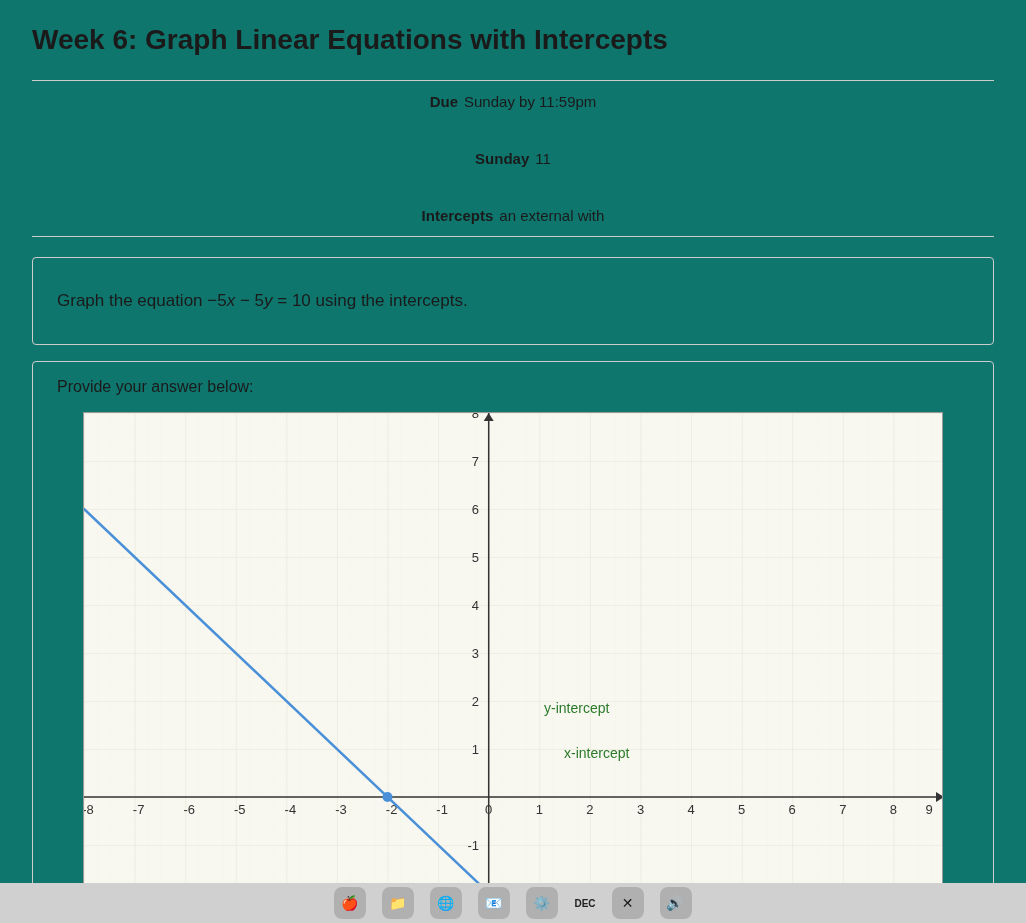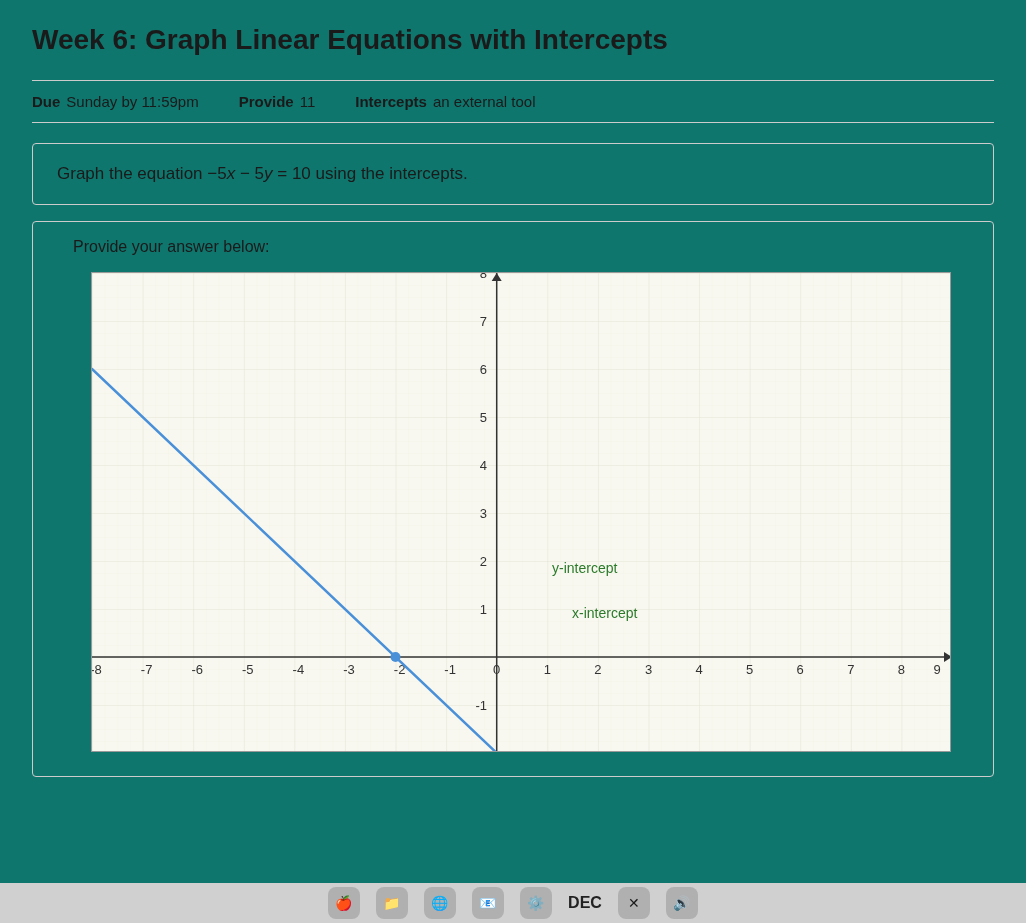--- a/index.html
+++ b/index.html
@@ -23,44 +23,45 @@
     }
     .meta-row {
       display: flex;
       align-items: center;
       gap: 40px;
       border-top: 1px solid #ccc;
       border-bottom: 1px solid #ccc;
       padding: 12px 0;
       font-size: 15px;
       margin-bottom: 20px;
+      flex-direction: column;
     }
     .meta-item {
       display: flex;
       align-items: center;
       gap: 6px;
     }
     .meta-label {
       font-weight: 700;
     }
     .meta-value {
       font-weight: 400;
       text-align: right;
     }
     .question-box {
       border: 1px solid #ccc;
       border-radius: 4px;
-      padding: 20px 24px;
+      padding: 33px 24px;
       margin-bottom: 16px;
       font-size: 17px;
     }
     .answer-section {
       border: 1px solid #ccc;
       border-radius: 4px;
-      padding: 16px 24px 24px 40px;
+      padding: 16px 24px 24px 24px;
     }
     .answer-label {
       font-size: 16px;
       margin-bottom: 16px;
     }
     .graph-container {
       position: relative;
       width: 860px;
       height: 480px;
       background: #fff;
@@ -94,44 +95,44 @@
       border-radius: 8px;
       width: 32px;
       height: 32px;
       display: flex;
       align-items: center;
       justify-content: center;
       font-size: 14px;
       cursor: pointer;
     }
     .taskbar-date {
-      font-size: 16px;
+      font-size: 10px;
       font-weight: bold;
       color: #222;
       text-align: right;
     }
   </style>
 </head>
 <body>
 
 <div class="page-container">
   <h1 class="page-title">Week 6: Graph Linear Equations with Intercepts</h1>
 
   <div class="meta-row">
     <div class="meta-item">
       <span class="meta-label">Due</span>
       <span class="meta-value">Sunday by 11:59pm</span>
     </div>
     <div class="meta-item">
-      <span class="meta-label">Provide</span>
+      <span class="meta-label">Sunday</span>
       <span class="meta-value">11</span>
     </div>
     <div class="meta-item">
       <span class="meta-label">Intercepts</span>
-      <span class="meta-value">an external tool</span>
+      <span class="meta-value">an external with</span>
     </div>
   </div>
 
   <div class="question-box">
     <span class="equation">
       Graph the equation −5<em>x</em> − 5<em>y</em> = 10 using the intercepts.
     </span>
   </div>
 
   <div class="answer-section">

